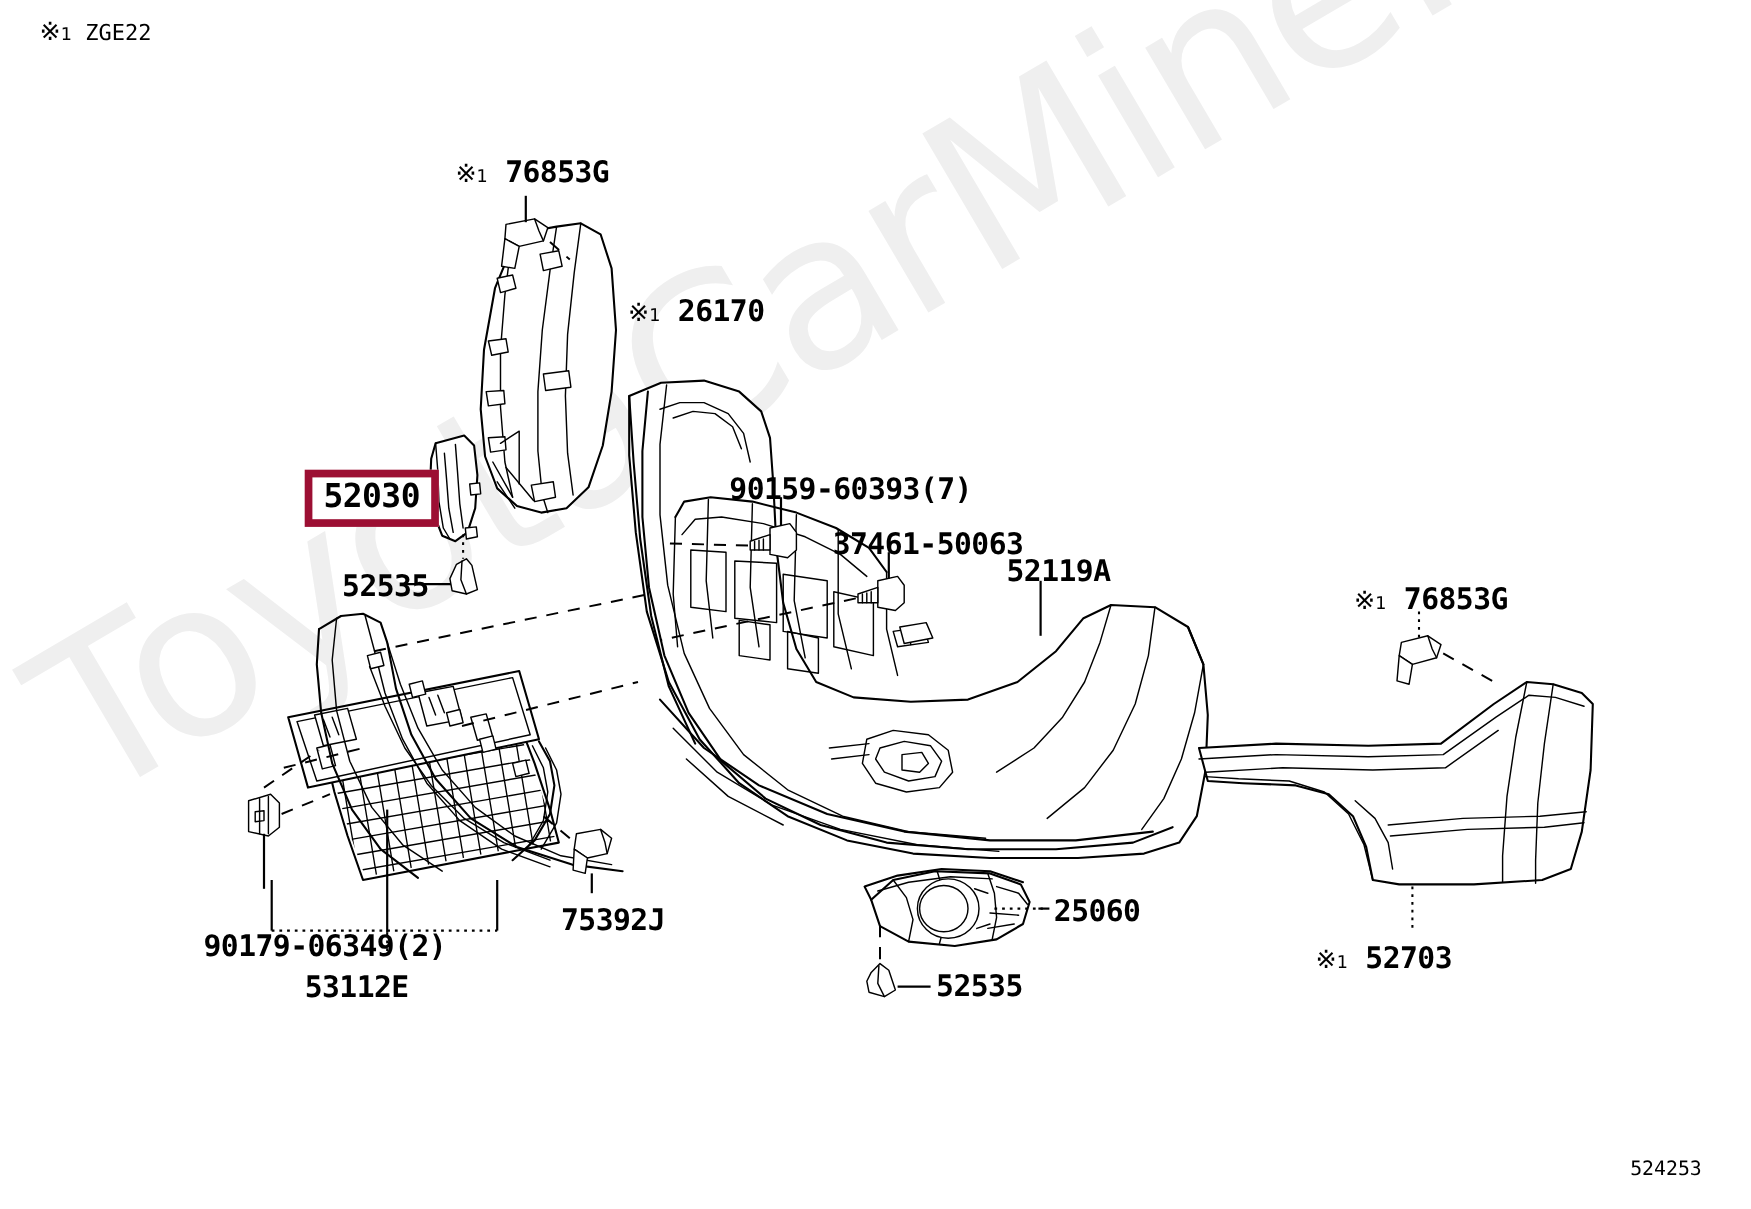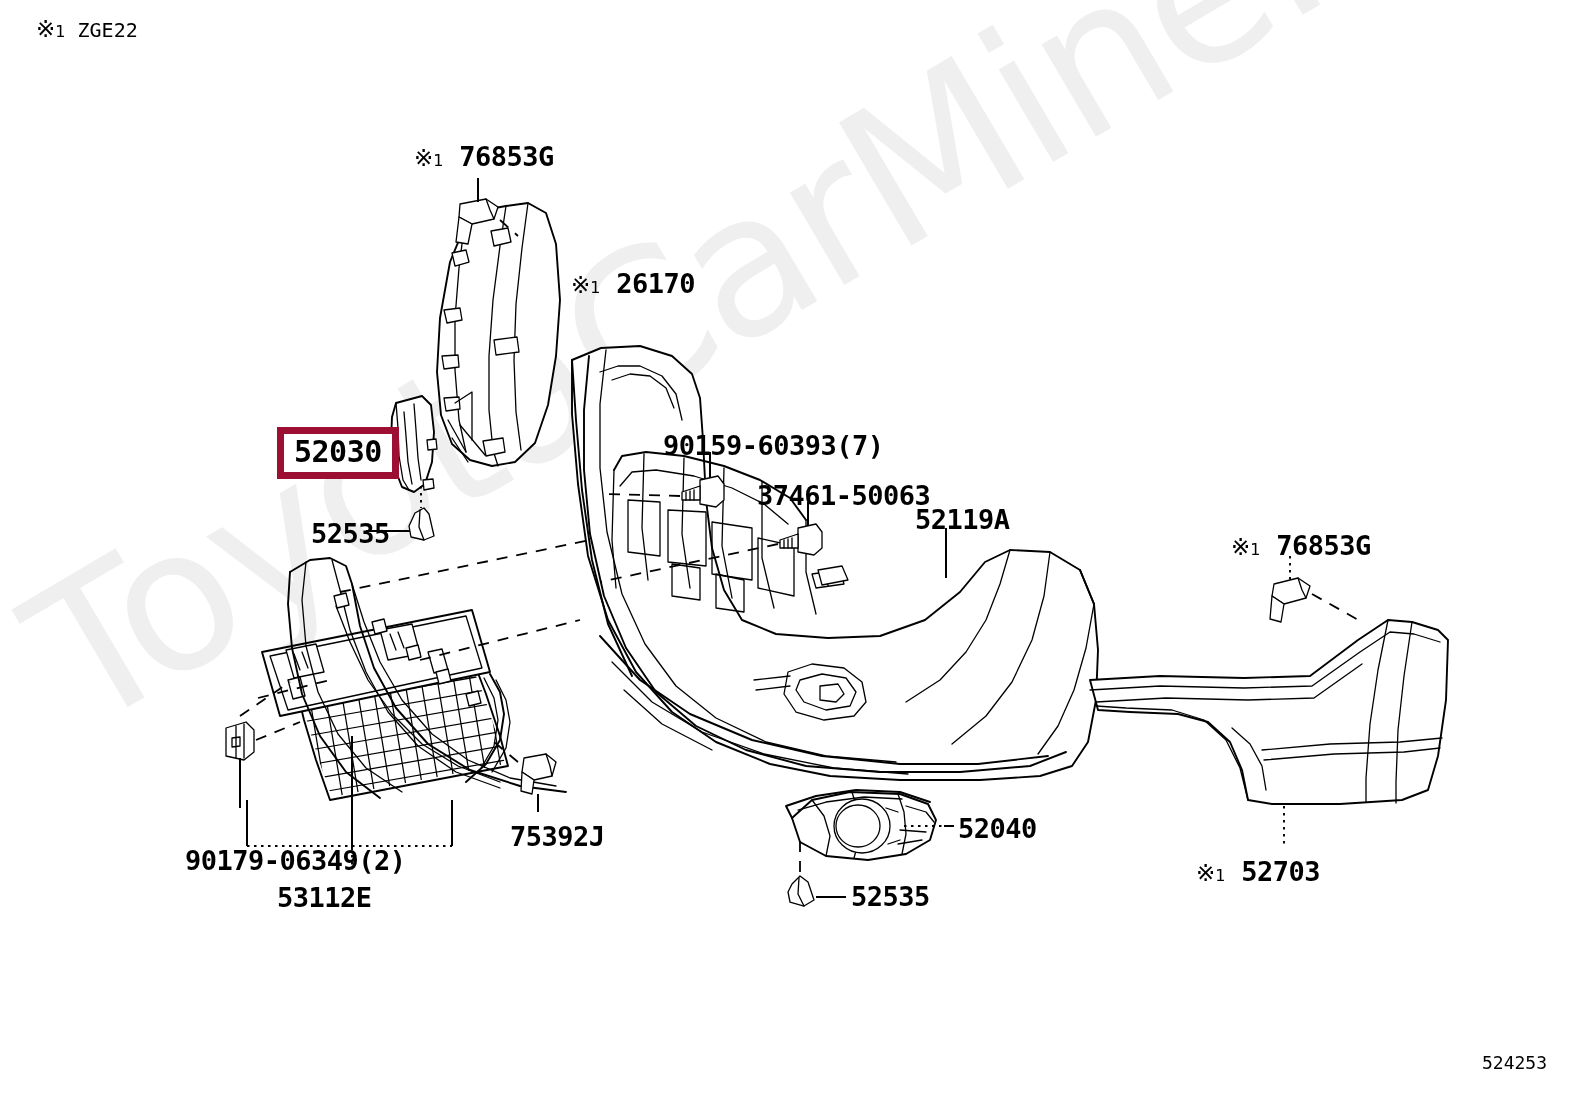--- a/index.html
+++ b/index.html
@@ -357,21 +357,21 @@
   <div class="lbl" style="left:1231px; top:530px;"><span class="mk">※<span class="sub">1</span></span> <span>76853G</span></div>
 
   <div class="lbl" style="left:311px; top:518px;">52535</div>
 
   <div class="lbl" style="left:185px; top:845px;">90179-06349(2)</div>
 
   <div class="lbl" style="left:277px; top:882px;">53112E</div>
 
   <div class="lbl" style="left:510px; top:821px;">75392J</div>
 
-  <div class="lbl" style="left:958px; top:813px;">52040</div>
+  <div class="lbl" style="left:958px; top:813px;">25060</div>
 
   <div class="lbl" style="left:851px; top:881px;">52535</div>
 
   <div class="lbl" style="left:1196px; top:856px;"><span class="mk">※<span class="sub">1</span></span> <span>52703</span></div>
 
   <div class="lbl-box" style="left:277px; top:427px;">52030</div>
 
   <div class="lbl lbl-corner" style="left:1482px; top:1052px;">524253</div>
 
 </div>

